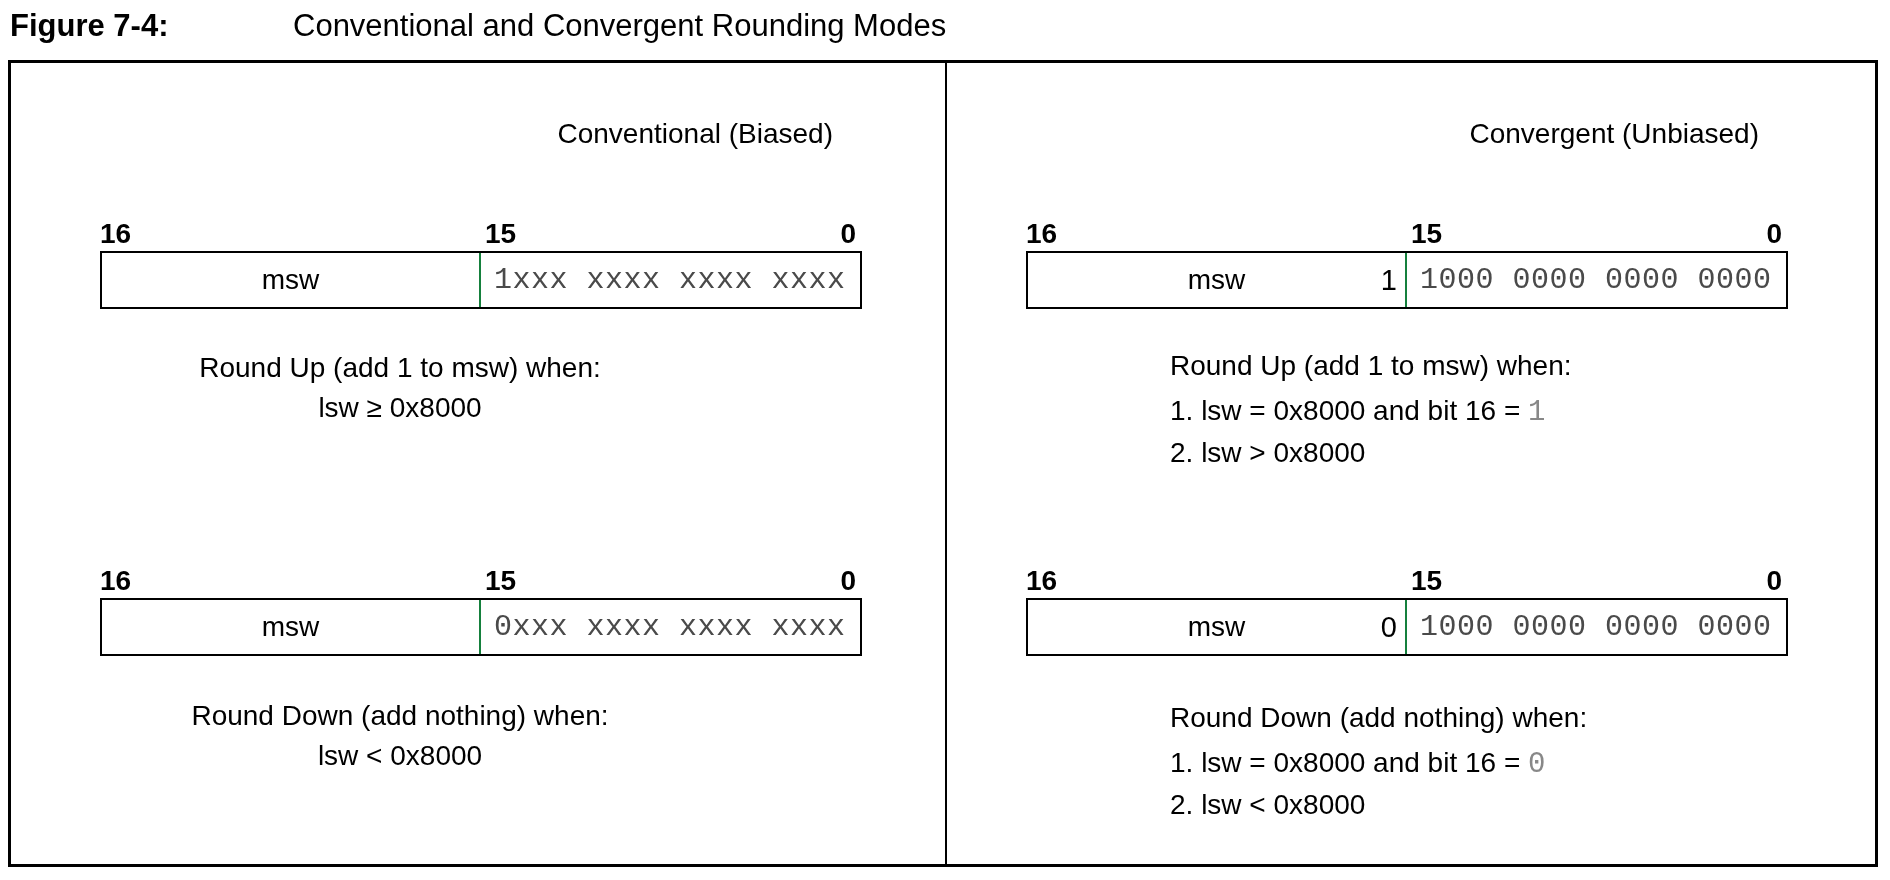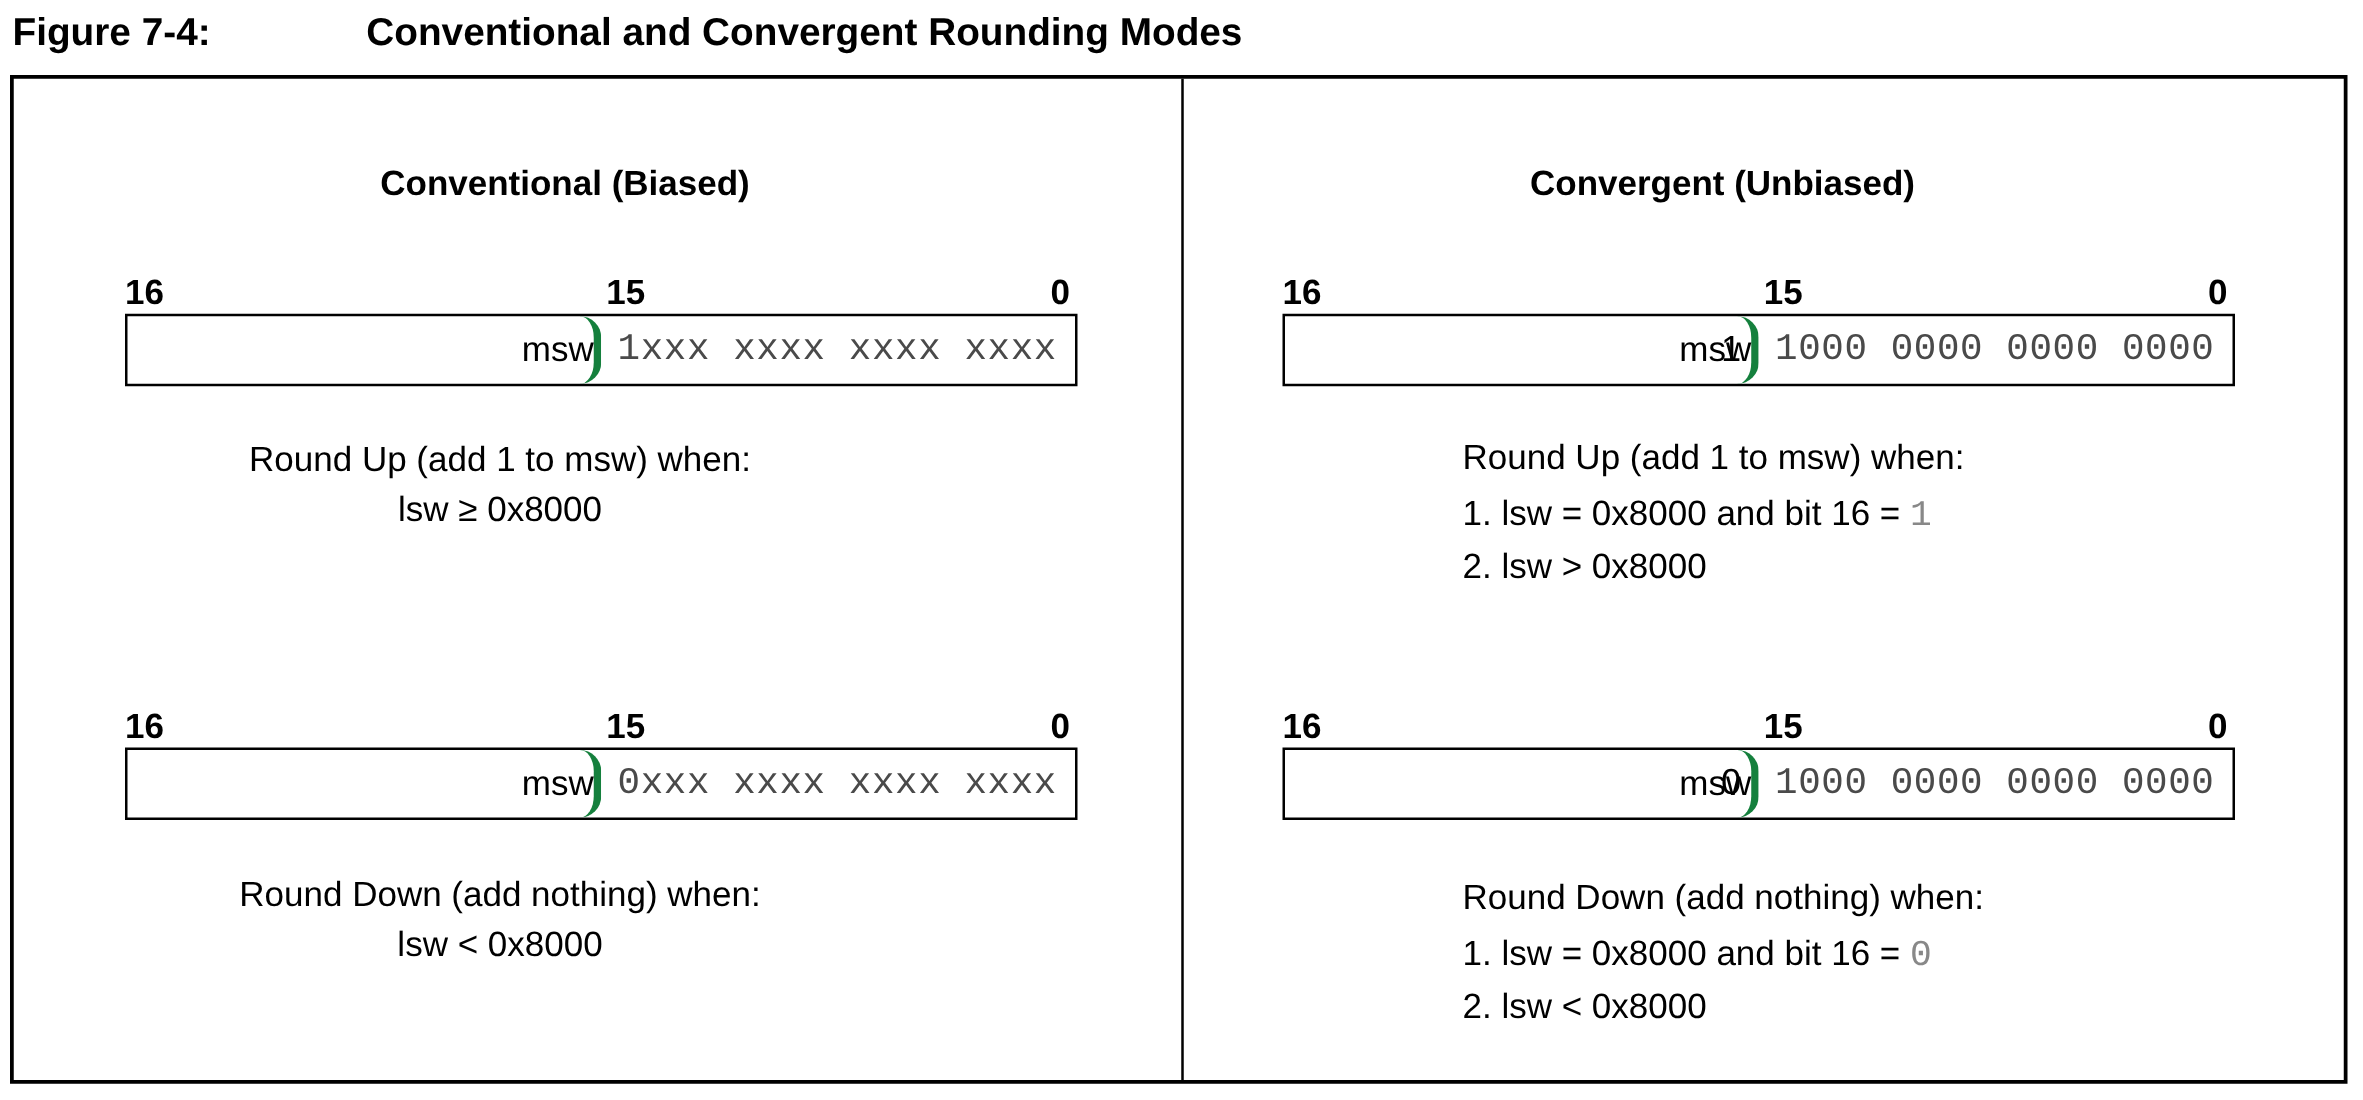--- a/index.html
+++ b/index.html
@@ -8,38 +8,38 @@
     background: #ffffff;
     font-family: "Liberation Sans", sans-serif;
     color: #000;
     overflow: hidden;
     position: relative;
   }
 
   
   .title-row { position: absolute; left: 0; top: 8px; width: 1890px; height: 44px; padding-left: 40px; }
   .fig-label { position: absolute; left: 10px; top: 0; font-size: 31px; font-weight: bold; }
-  .fig-title { position: absolute; left: 293px; top: 0; font-size: 31px; font-weight: bold; }
+  .fig-title { position: absolute; left: 293px; top: 0; font-size: 31px; font-weight: normal; }
 
   
   .figure-frame {
     position: absolute; left: 8px; top: 60px;
     width: 1870px; height: 807px;
     border: 3px solid #000;
     background: #fff;
     display: flex;
   }
   .panel { position: relative; height: 100%; }
   .panel-left  { width: 936px; border-right: 2px solid #000; }
   .panel-right { flex: 1; }
 
   .panel-heading {
-    position: absolute; top: 68px;
-    font-size: 28px; font-weight: bold;
-    text-align: center; width: 762px;
+    position: absolute; top: 55px;
+    font-size: 28px; font-weight: normal;
+    text-align: right; width: 762px;
   }
   .panel-left  .panel-heading { left: 60px; }
   .panel-right .panel-heading { left: 50px; }
 
   
   .register { position: absolute; width: 762px; }
   .panel-left  .register { left: 89px; }
   .panel-right .register { left: 79px; }
   .register.pos-top    { top: 150px; }
   .register.pos-bottom { top: 497px; }
@@ -48,23 +48,23 @@
     display: flex; height: 38px;
     font-size: 28px; font-weight: bold;
     align-items: flex-end; line-height: 34px;
   }
   .bit-labels .side-msw { width: 50%; padding-right: 12px; }
   .bit-labels .side-lsw { width: 50%; display: flex; justify-content: space-between;
                           padding-left: 4px; padding-right: 6px; gap: 21px; }
 
   .reg-box { display: flex; height: 58px; border: 2px solid #000; background: #fff; }
   .cell-msw {
-    width: 50%; border-right: 6px solid #15803d;
-    display: flex; align-items: center; justify-content: flex-end;
-    font-size: 28px; position: relative; border-radius: 17px;
+    width: 50%; border-right: 2px solid #15803d;
+    display: flex; align-items: center; justify-content: center;
+    font-size: 28px; position: relative;
   }
   .bit16-val {
     position: absolute; right: 8px; top: 50%; transform: translateY(-50%);
     font-size: 29px;
   }
   .cell-lsw {
     flex: 1; display: flex; align-items: center;
     padding-left: 13px;
     font-family: "Liberation Mono", monospace;
     font-size: 30px; color: #4a4a4a; letter-spacing: 0.5px;

